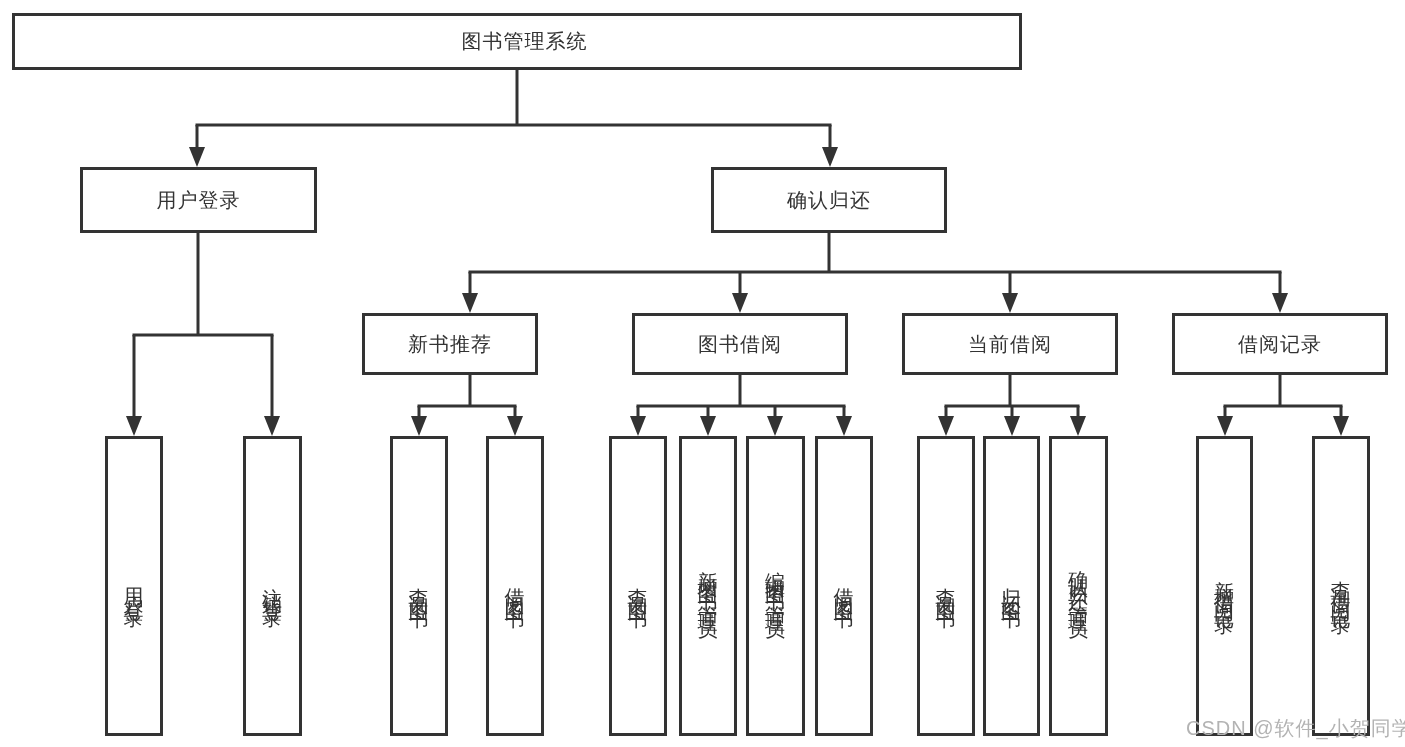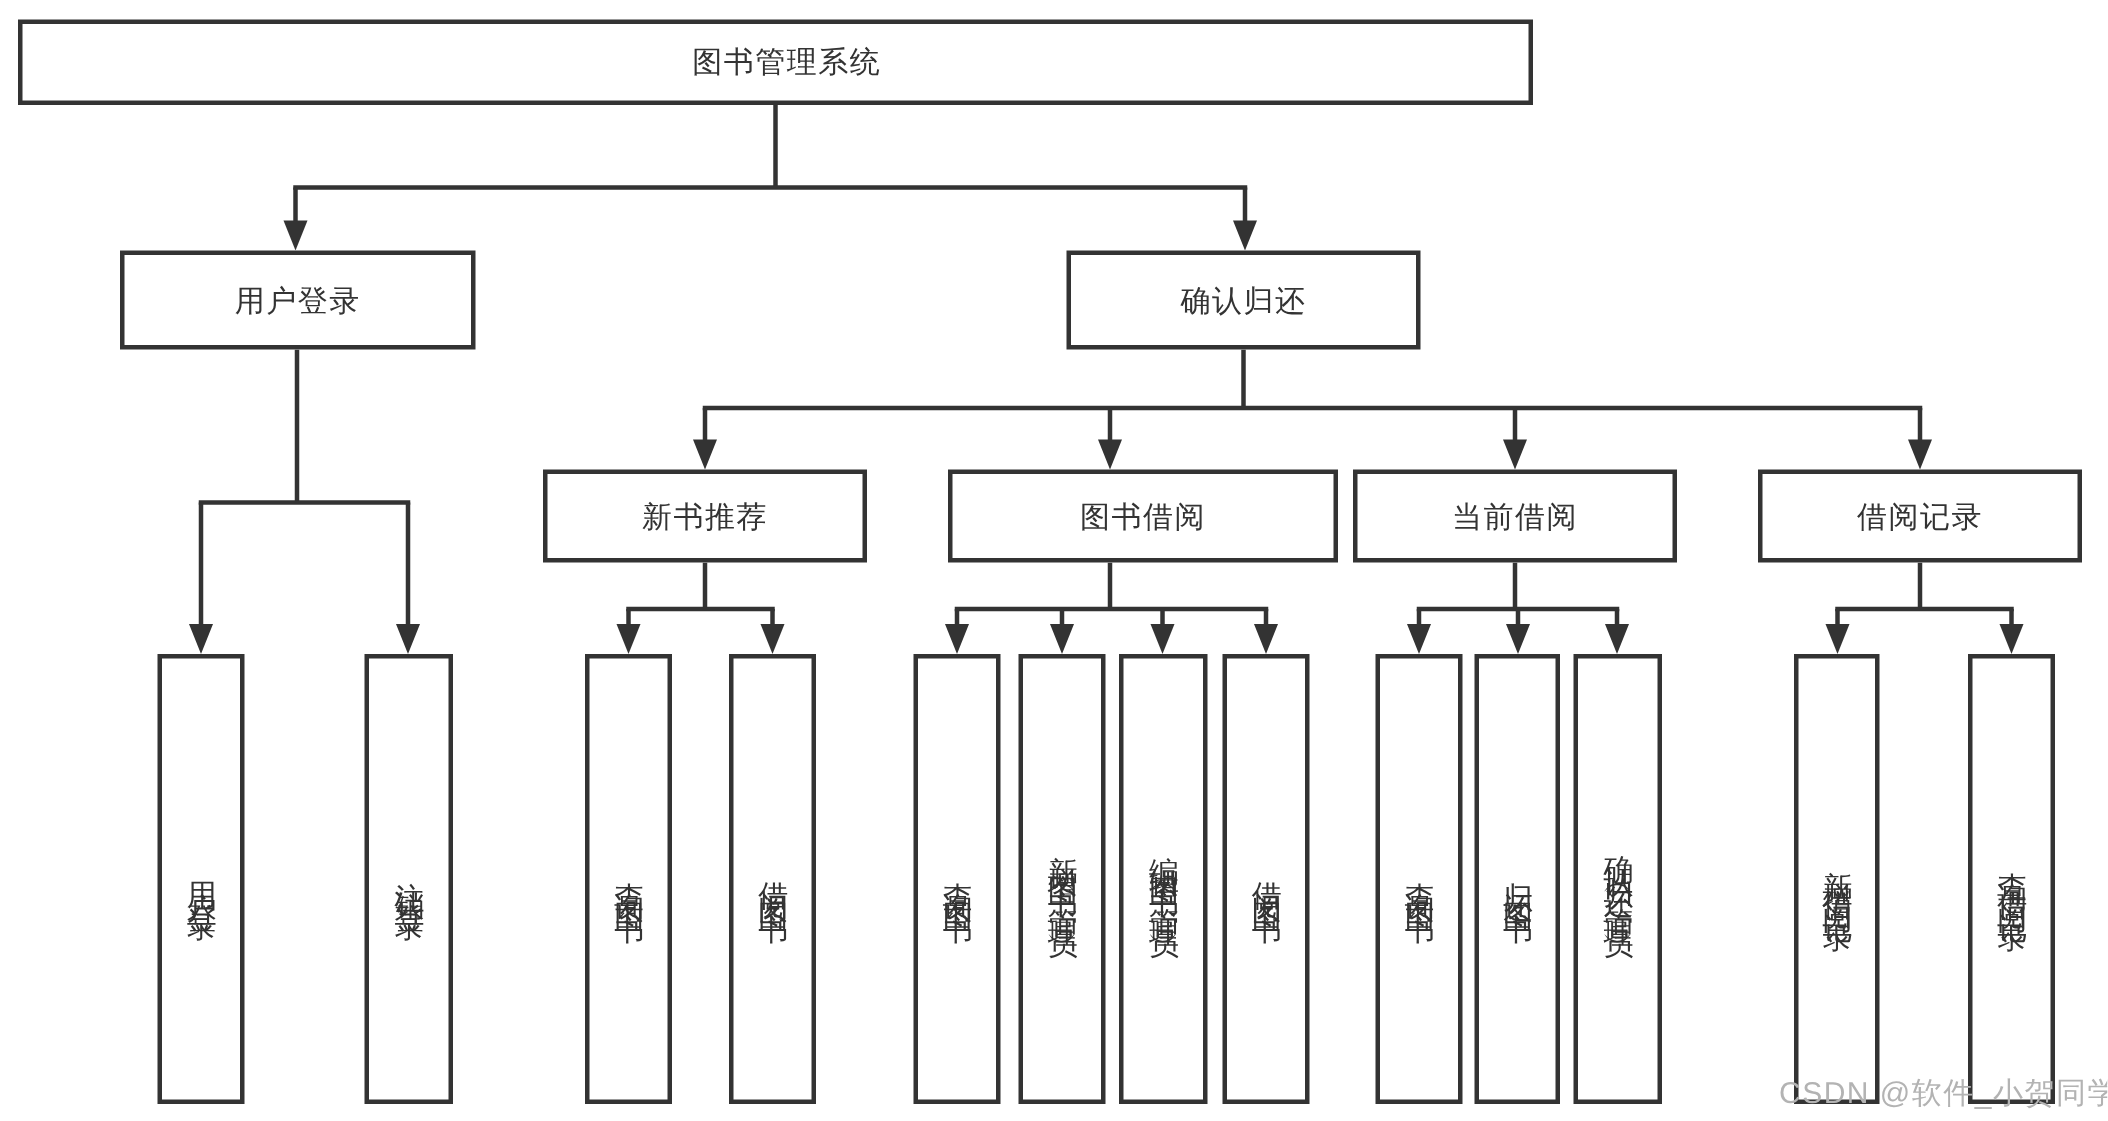--- a/index.html
+++ b/index.html
@@ -111,22 +111,22 @@
       <polygon points="1217,416 1233,416 1225,436"></polygon>
       <polygon points="1333,416 1349,416 1341,436"></polygon>
     </g>
   </svg>
 
   <div class="box hbox" style="left:12px;top:13px;width:1010px;height:57px;padding-left:15px;">图书管理系统</div>
 
   <div class="box hbox" style="left:80px;top:167px;width:237px;height:66px;">用户登录</div>
   <div class="box hbox" style="left:711px;top:167px;width:236px;height:66px;">确认归还</div>
 
-  <div class="box hbox" style="left:362px;top:313px;width:216px;height:62px;">新书推荐</div>
-  <div class="box hbox" style="left:632px;top:313px;width:260px;height:62px;font-family:Liberation Serif, serif;">图书借阅</div>
+  <div class="box hbox" style="left:362px;top:313px;width:176px;height:62px;">新书推荐</div>
+  <div class="box hbox" style="left:632px;top:313px;width:216px;height:62px;font-family:Liberation Serif, serif;">图书借阅</div>
   <div class="box hbox" style="left:1172px;top:313px;width:216px;height:62px;">借阅记录</div>
   <div class="box hbox" style="left:902px;top:313px;width:216px;height:62px;">当前借阅</div>
 
   <div class="box vbox" style="left:105px;top:436px;width:58px;height:300px;">用户登录</div>
   <div class="box vbox" style="left:243px;top:436px;width:59px;height:300px;">注销登录</div>
 
   <div class="box vbox" style="left:390px;top:436px;width:58px;height:300px;">查询图书</div>
   <div class="box vbox" style="left:486px;top:436px;width:58px;height:300px;">借阅图书</div>
 
   <div class="box vbox" style="left:609px;top:436px;width:58px;height:300px;">查询图书</div>

